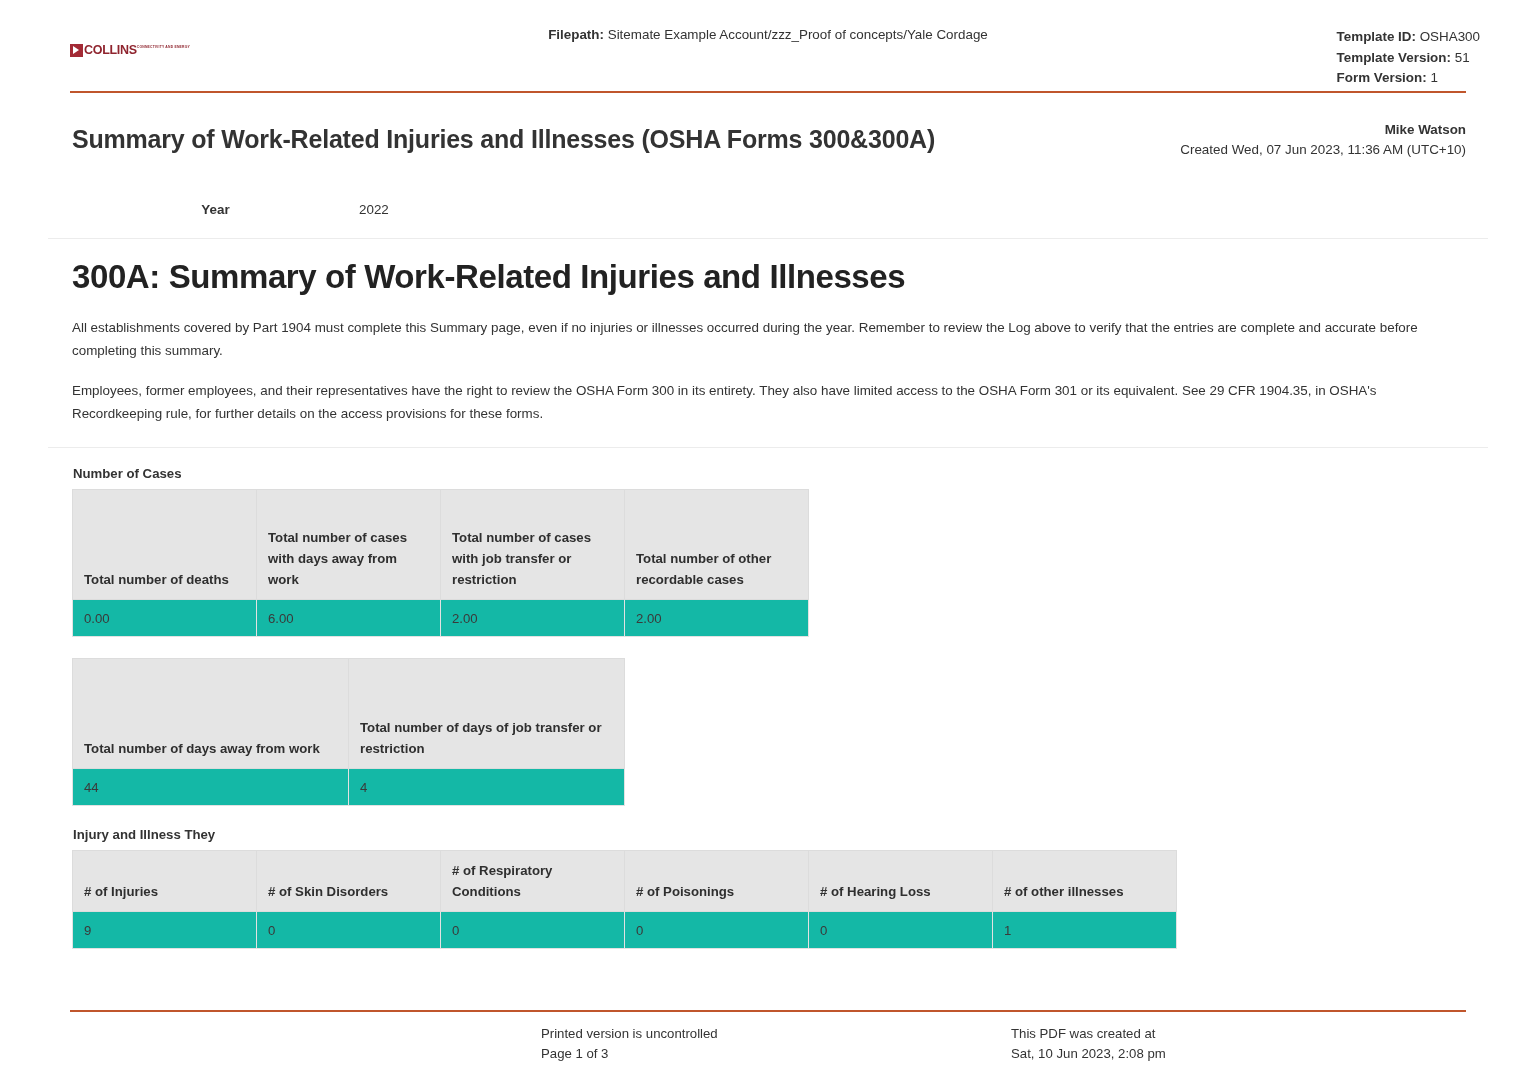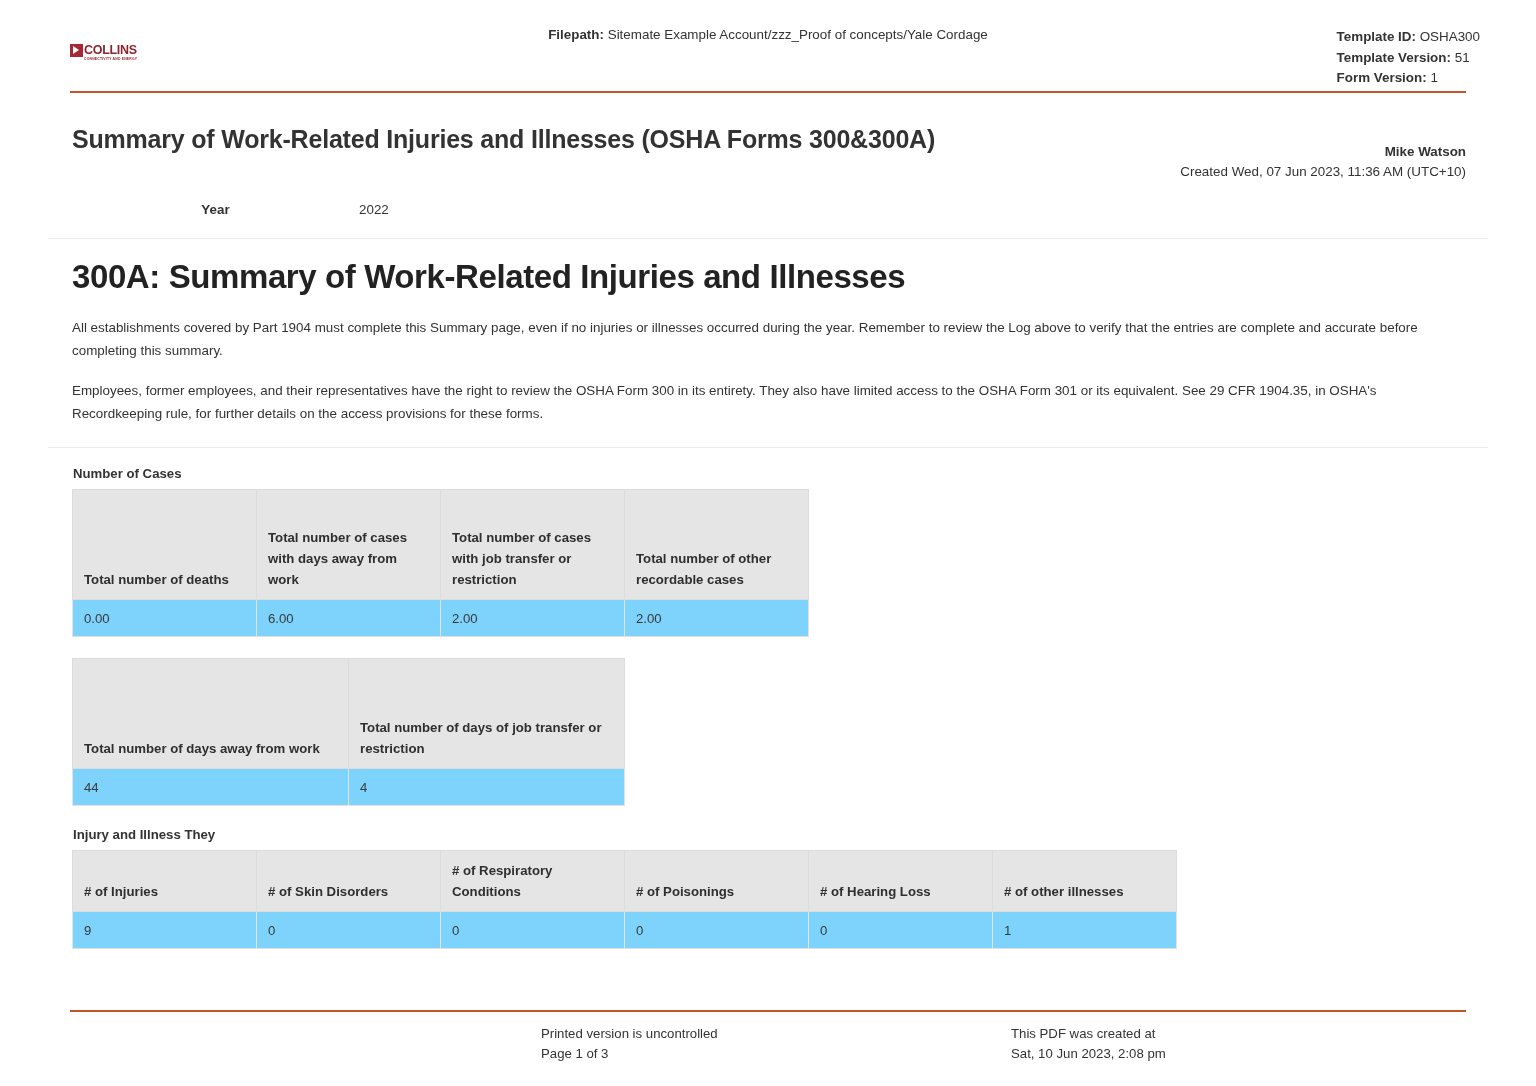--- a/index.html
+++ b/index.html
@@ -37,21 +37,21 @@
   }
   .logo-mark:after {
     content: "";
     position: absolute;
     left: 3px; top: 2px;
     width: 0; height: 0;
     border-left: 6px solid #ffffff;
     border-top: 4px solid transparent;
     border-bottom: 4px solid transparent;
   }
-  .logo-text-block { display: flex; flex-direction: column; }
+  .logo-text-block { display: flex; flex-direction: row; }
   .logo-word {
     font-size: 12.5px;
     font-weight: bold;
     letter-spacing: -0.3px;
     color: #8f242e;
     line-height: 12px;
   }
   .logo-tag {
     font-size: 3.4px;
     font-weight: bold;
@@ -108,21 +108,21 @@
   }
   .author-block {
     position: absolute;
     right: 70px;
     top: 28px;
     text-align: right;
     font-size: 13.4px;
     line-height: 20px;
     color: #333;
   }
-  .author-block .who { font-weight: bold; margin-top: 22px; }
+  .author-block .who { font-weight: bold; }
 
   
   .year-row {
     position: relative;
     padding: 0 70px 0 72px;
     height: 38px;
     display: flex;
     align-items: flex-start;
     text-align: center;
   }
@@ -185,21 +185,21 @@
     font-weight: bold;
     color: #2f2f2f;
     line-height: 21px;
     height: 110px;
     border-color: #dcdcdc;
   }
   table.grid td {
     color: #3a3a3a;
     height: 37px;
     vertical-align: middle;
-    background: #7dd3fc;
+    background: #14b8a6;
   }
 
   
   #tbl-cases col { width: 184px; }
   #tbl-days col { width: 276px; }
   #tbl-types col { width: 184px; }
   #tbl-types th { height: 60px; }
 
   
   .doc-footer {

